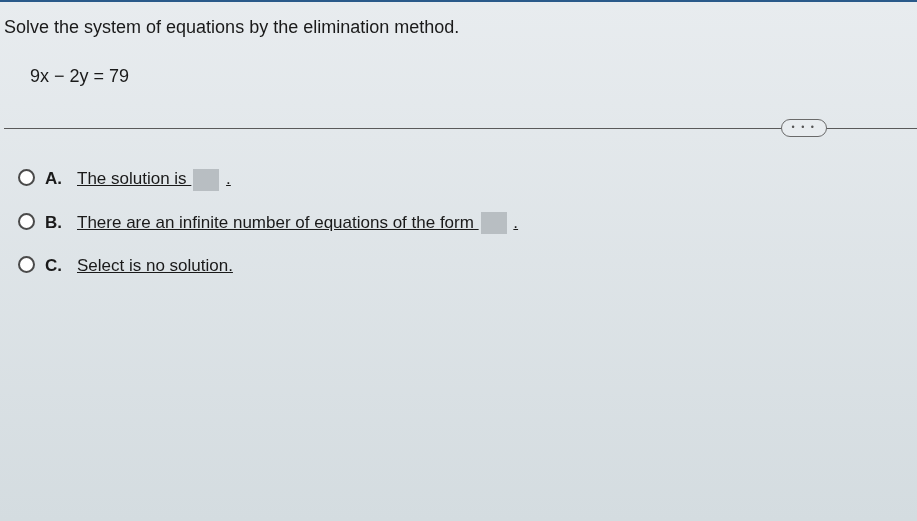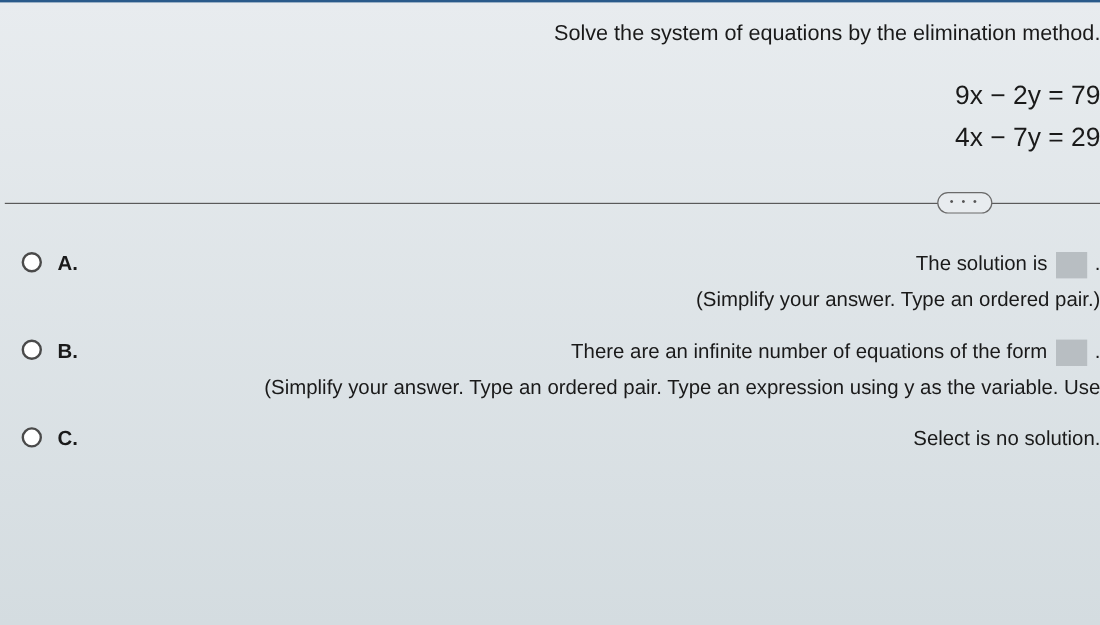--- a/index.html
+++ b/index.html
@@ -1,19 +1,18 @@
 <!DOCTYPE html>
 <html><head>
   <meta charset="utf-8">
   <style>
     * {
       margin: 0;
       padding: 0;
       box-sizing: border-box;
-      text-align: right;
     }
     body {
       font-family: Arial, Helvetica, sans-serif;
       background: linear-gradient(to bottom, #e8ecef, #d4dce0);
       width: 917px;
       height: 521px;
       color: #1a1a1a;
       font-size: 17px;
       line-height: 1.5;
       position: relative;
@@ -26,21 +25,21 @@
     }
     .content {
       padding: 12px 0 0 4px;
     }
     .instruction {
       font-size: 18px;
       margin-bottom: 22px;
     }
     .equations {
       padding-left: 26px;
-      font-size: 22px;
+      font-size: 18px;
       margin-bottom: 28px;
     }
     .equation {
       margin-bottom: 2px;
     }
     .divider-row {
       position: relative;
       height: 20px;
       margin-bottom: 28px;
     }
@@ -95,20 +94,21 @@
     .option-label {
       font-weight: bold;
       margin-right: 12px;
       min-width: 20px;
     }
     .option-body {
       flex: 1;
     }
     .option-text {
       display: inline;
+      text-decoration: underline;
     }
     .answer-box {
       display: inline-block;
       width: 26px;
       height: 22px;
       background: #b8bec2;
       vertical-align: middle;
       margin: 0 2px;
       cursor: text;
     }
@@ -121,48 +121,45 @@
 <body>
 
 <div class="top-line"></div>
 
 <div class="content">
 
   <div class="instruction">Solve the system of equations by the elimination method.</div>
 
   <div class="equations">
     <div class="equation">9x − 2y = 79</div>
-    <div class="equation">4x − 7y = 29</div>
   </div>
 
   <div class="divider-row">
     <div class="divider-line"></div>
     <div class="divider-pill">• • •</div>
   </div>
 
 
   <div class="option">
     <div class="radio"></div>
     <span class="option-label">A.</span>
     <div class="option-body">
       <span class="option-text">The solution is </span>
       <span class="answer-box"></span>
       <span class="option-text">.</span>
-      <span class="option-hint">(Simplify your answer. Type an ordered pair.)</span>
     </div>
   </div>
 
   <div class="option">
     <div class="radio"></div>
     <span class="option-label">B.</span>
     <div class="option-body">
       <span class="option-text">There are an infinite number of equations of the form </span>
       <span class="answer-box"></span>
       <span class="option-text">.</span>
-      <span class="option-hint">(Simplify your answer. Type an ordered pair. Type an expression using y as the variable. Use</span>
     </div>
   </div>
 
   <div class="option">
     <div class="radio"></div>
     <span class="option-label">C.</span>
     <div class="option-body">
       <span class="option-text">Select is no solution.</span>
     </div>
   </div>

